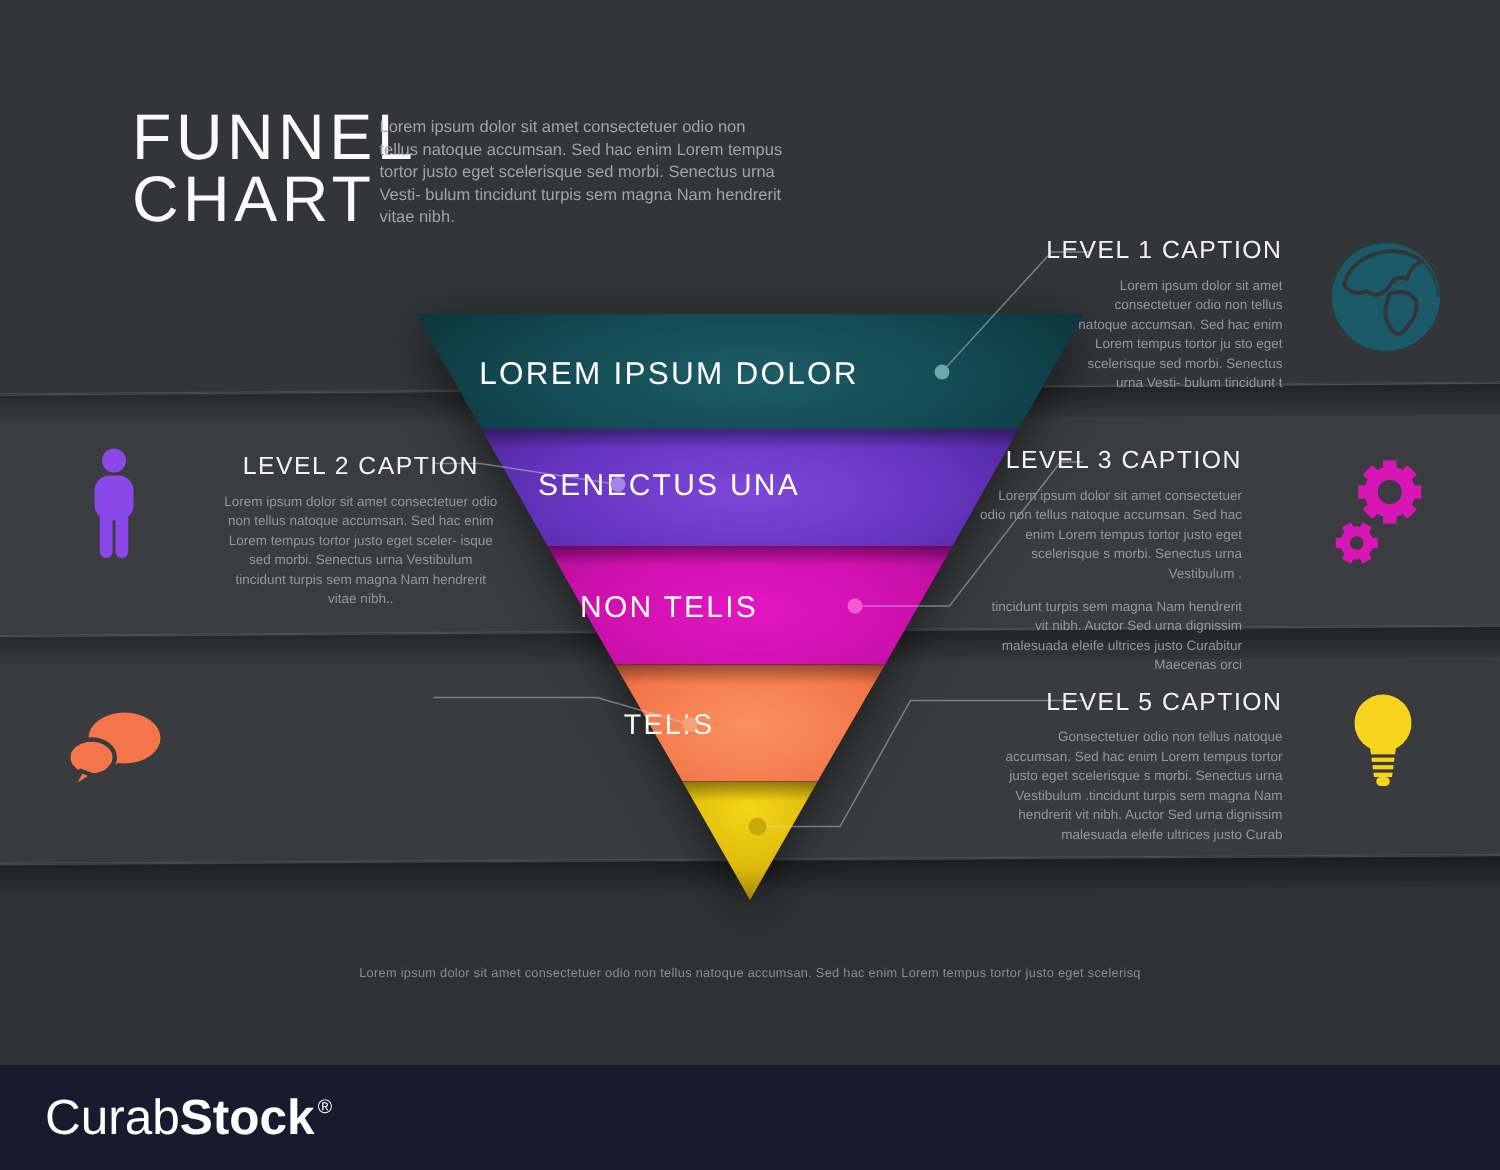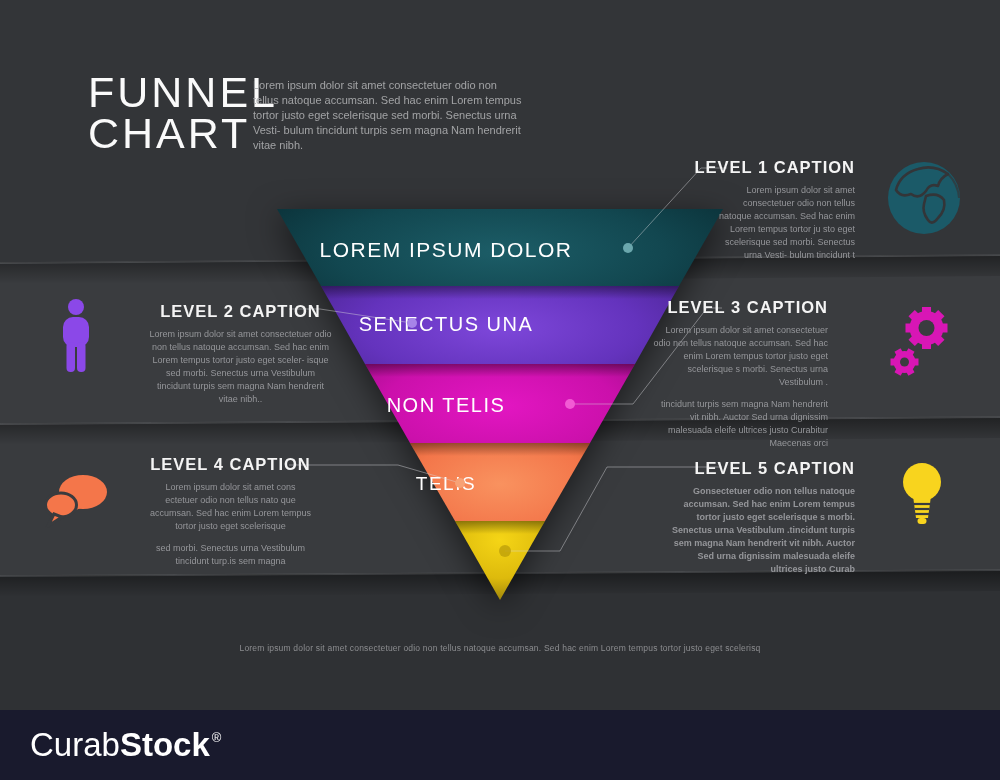--- a/index.html
+++ b/index.html
@@ -44,29 +44,29 @@
   .flabel { position:absolute; left:0; width:892px; text-align:center; color:#ffffff;
     letter-spacing:1.5px; font-weight:400; z-index:4; }
   .fl1 { top:238px; font-size:21px; }
   .fl2 { top:313px; font-size:20px; }
   .fl3 { top:394px; font-size:20px; }
   .fl4 { top:473px; font-size:19px; }
   
   .connectors { position:absolute; inset:0; z-index:5; pointer-events:none; }
   
   .cap { position:absolute; width:230px; z-index:6; }
-  .cap h3 { color:#f4f4f4; font-size:16.5px; font-weight:700; letter-spacing:1px; margin-bottom:7px; }
+  .cap h3 { color:#f4f4f4; font-size:16.5px; font-weight:400; letter-spacing:1px; margin-bottom:7px; }
   .cap p { color:#95969a; font-size:9px; line-height:13px; margin-bottom:9px; }
   .cap.right { text-align:right; }
   .cap.left  { text-align:center; }
   .cap1 { left:625px; top:158px; } .cap1 p { padding-left:85px; }
   .cap2 { left:148px; top:302px; width:185px; }
   .cap3 { left:598px; top:298px; } .cap3 p { padding-left:55px; }
   .cap4 { left:148px; top:455px; width:165px; }
-  .cap5 { left:625px; top:459px; } .cap5 p { padding-left:40px;font-weight:bold; }
+  .cap5 { left:625px; top:459px; } .cap5 p { padding-left:40px; }
   
   .icon { position:absolute; z-index:6; }
   .icon-globe  { left:886px; top:160px; }
   .icon-person { left:56px;  top:298px; }
   .icon-gears  { left:886px; top:300px; }
   .icon-chat   { left:44px;  top:472px; }
   .icon-bulb   { left:900px; top:462px; }
   
   .footnote { position:absolute; left:0; top:643px; width:1000px; text-align:center;
     color:#8c8d90; font-size:8.5px; letter-spacing:.2px; z-index:6; }
@@ -136,25 +136,20 @@
     <p>Lorem ipsum dolor sit amet consectetuer odio non tellus natoque accumsan. Sed hac enim Lorem tempus tortor ju sto eget scelerisque sed morbi. Senectus urna Vesti- bulum tincidunt t</p>
   </div>
   <div class="cap cap2 left">
     <h3>LEVEL 2 CAPTION</h3>
     <p>Lorem ipsum dolor sit amet consectetuer odio non tellus natoque accumsan. Sed hac enim Lorem tempus tortor justo eget sceler- isque sed morbi. Senectus urna Vestibulum tincidunt turpis sem magna Nam hendrerit vitae nibh..</p>
   </div>
   <div class="cap cap3 right">
     <h3>LEVEL 3 CAPTION</h3>
     <p>Lorem ipsum dolor sit amet consectetuer odio non tellus natoque accumsan. Sed hac enim Lorem tempus tortor justo eget scelerisque s morbi. Senectus urna Vestibulum .</p>
     <p>tincidunt turpis sem magna Nam hendrerit vit nibh. Auctor Sed urna dignissim malesuada eleife ultrices justo Curabitur Maecenas orci</p>
-  </div>
-  <div class="cap cap4 left">
-    <h3>LEVEL 4 CAPTION</h3>
-    <p>Lorem ipsum dolor sit amet cons ectetuer odio non tellus nato que accumsan. Sed hac enim Lorem tempus tortor justo eget scelerisque</p>
-    <p>sed morbi. Senectus urna Vestibulum tincidunt turp.is sem magna</p>
   </div>
   <div class="cap cap5 right">
     <h3>LEVEL 5 CAPTION</h3>
     <p>Gonsectetuer odio non tellus natoque accumsan. Sed hac enim Lorem tempus tortor justo eget scelerisque s morbi. Senectus urna Vestibulum .tincidunt turpis sem magna Nam hendrerit vit nibh. Auctor Sed urna dignissim malesuada eleife ultrices justo Curab</p>
   </div>
 
   <svg class="icon icon-globe" width="76" height="76" viewBox="0 0 76 76">
     <circle cx="38" cy="38" r="36" fill="#1b5a68"></circle>
     <path d="M10,30 Q14,14 32,9 Q48,4 62,14 Q54,18 52,26 Q44,23 40,31 Q33,40 25,34 Q15,38 10,30 Z" fill="none" stroke="#333538" stroke-width="2.6" stroke-linejoin="round"></path>
     <path d="M40,36 Q52,32 58,40 Q60,50 52,58 Q46,66 42,60 Q36,52 38,44 Z" fill="none" stroke="#333538" stroke-width="2.6" stroke-linejoin="round"></path>

